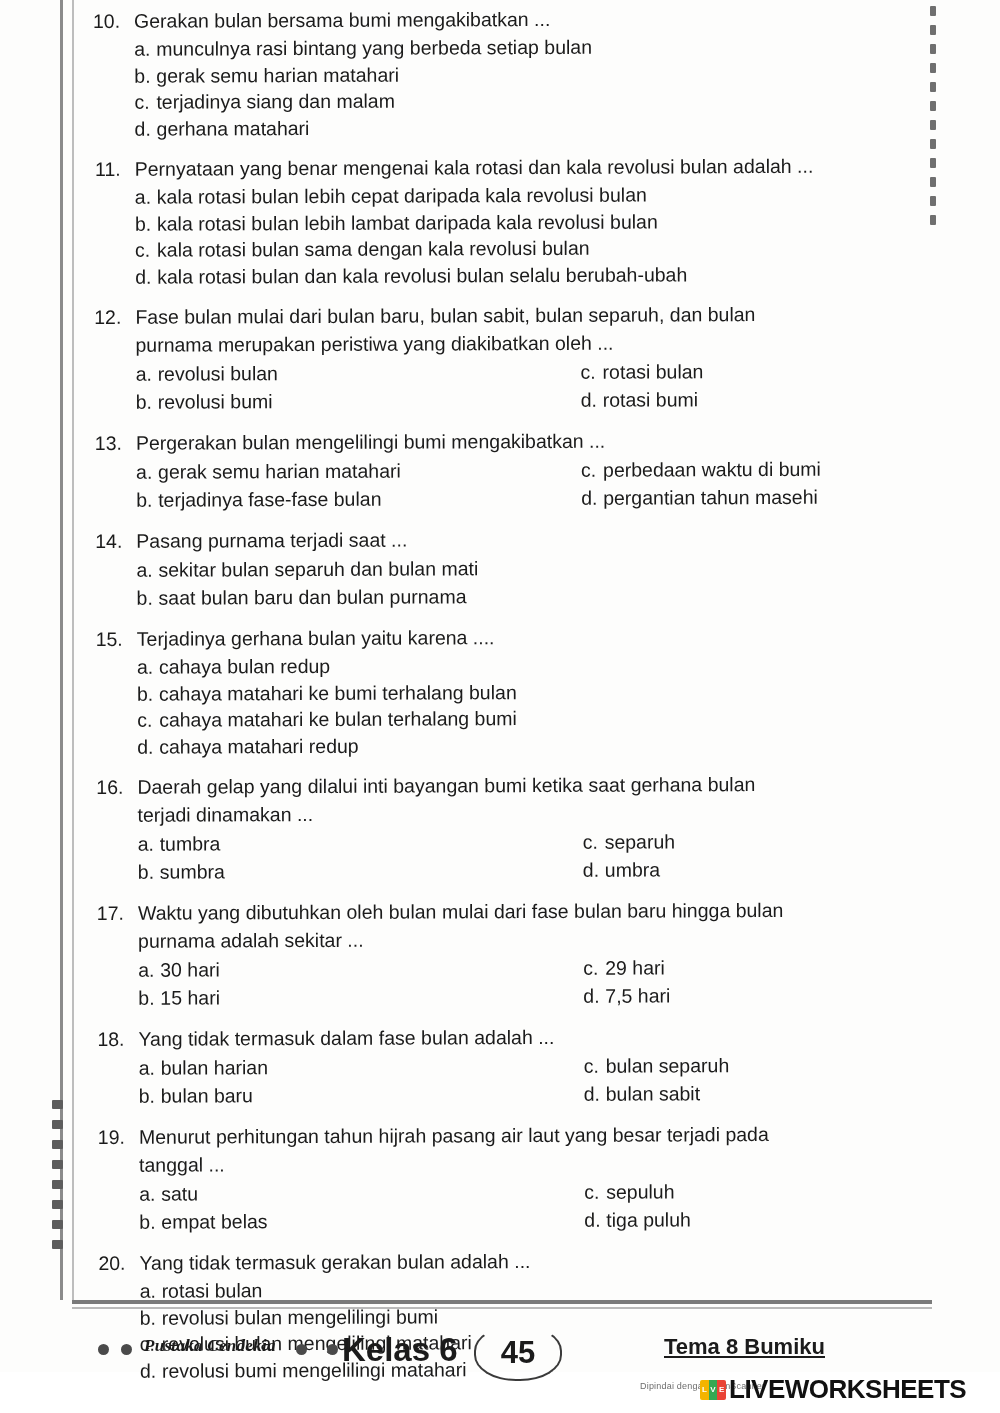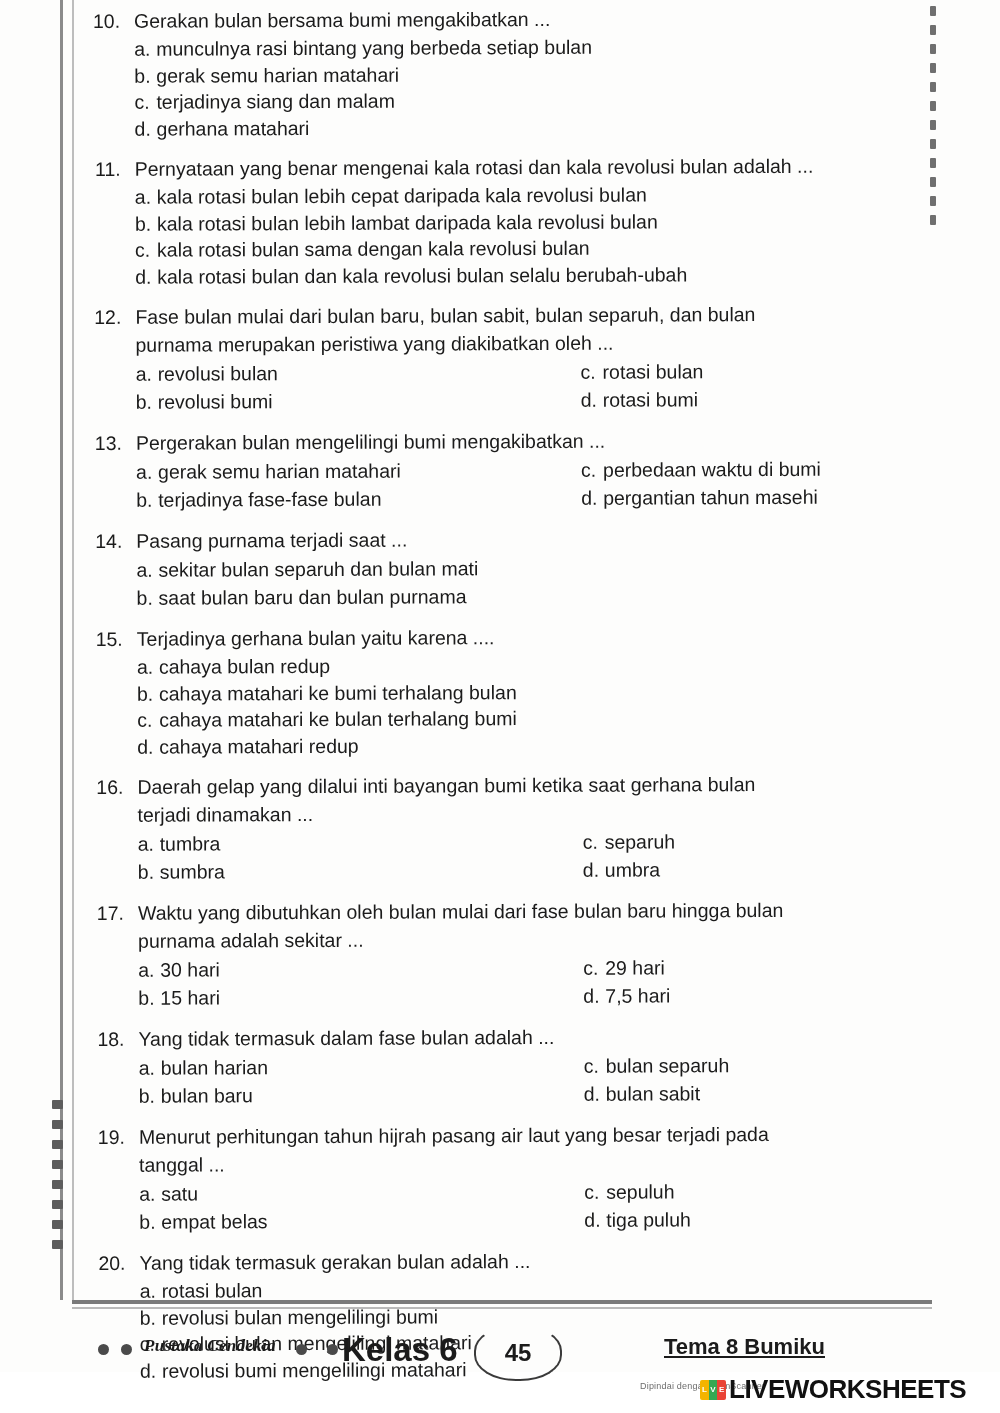--- a/index.html
+++ b/index.html
@@ -206,21 +206,21 @@
     width: 84px;
     height: 52px;
     border: 2.5px solid #3a3a3a;
     border-radius: 42px / 26px;
     border-top-color: transparent;
     display: flex;
     align-items: center;
     justify-content: center;
   }
   .page-bubble span {
-    font-size: 24px;
+    font-size: 31px;
     font-weight: bold;
   }
   .tema {
     position: absolute;
     left: 580px;
     top: 9px;
     font-size: 22px;
     font-weight: bold;
     text-decoration: underline;
   }

